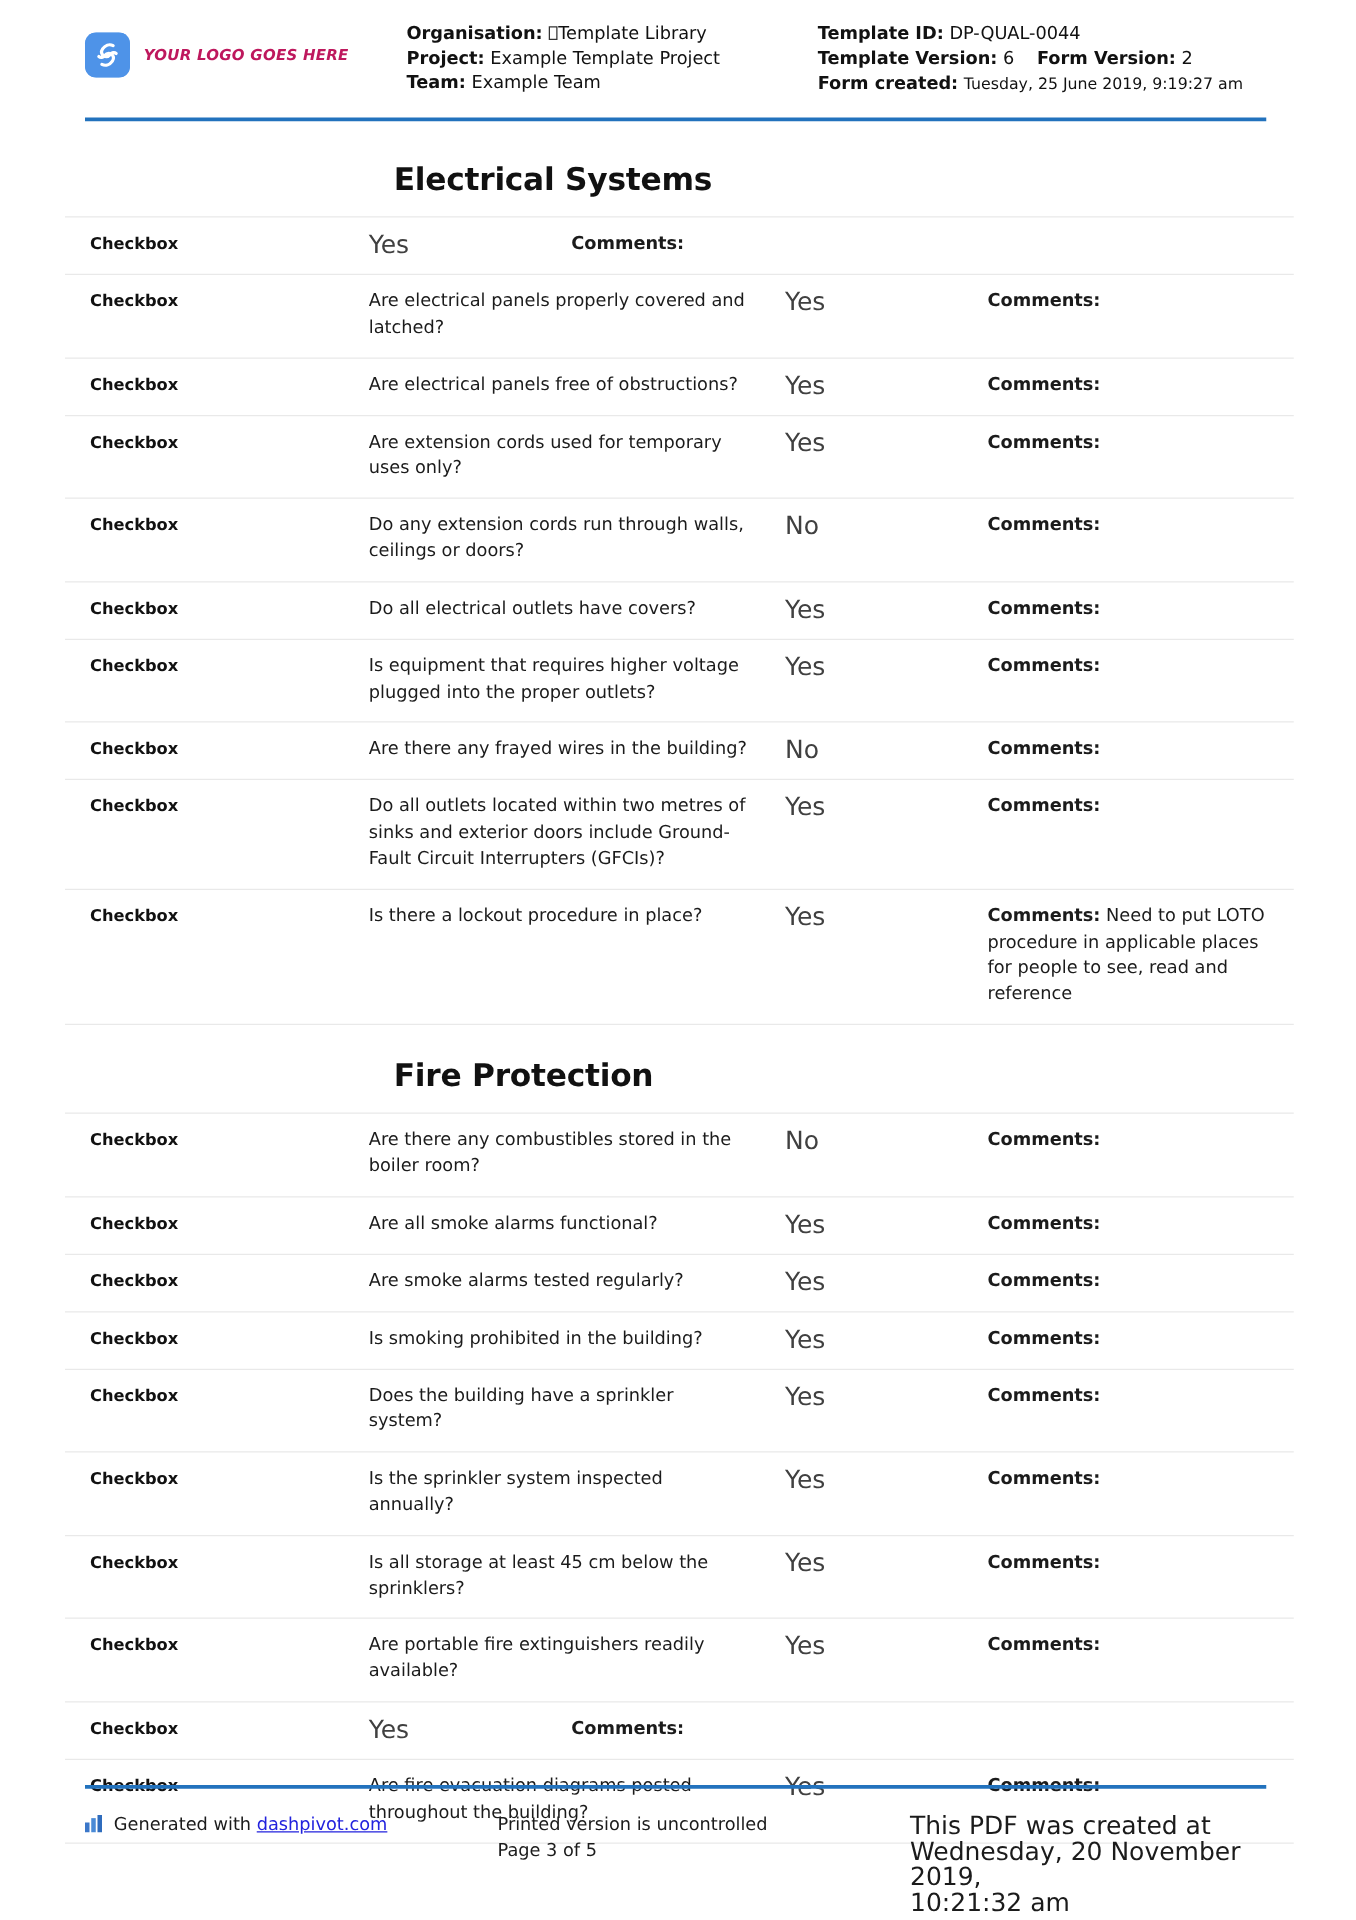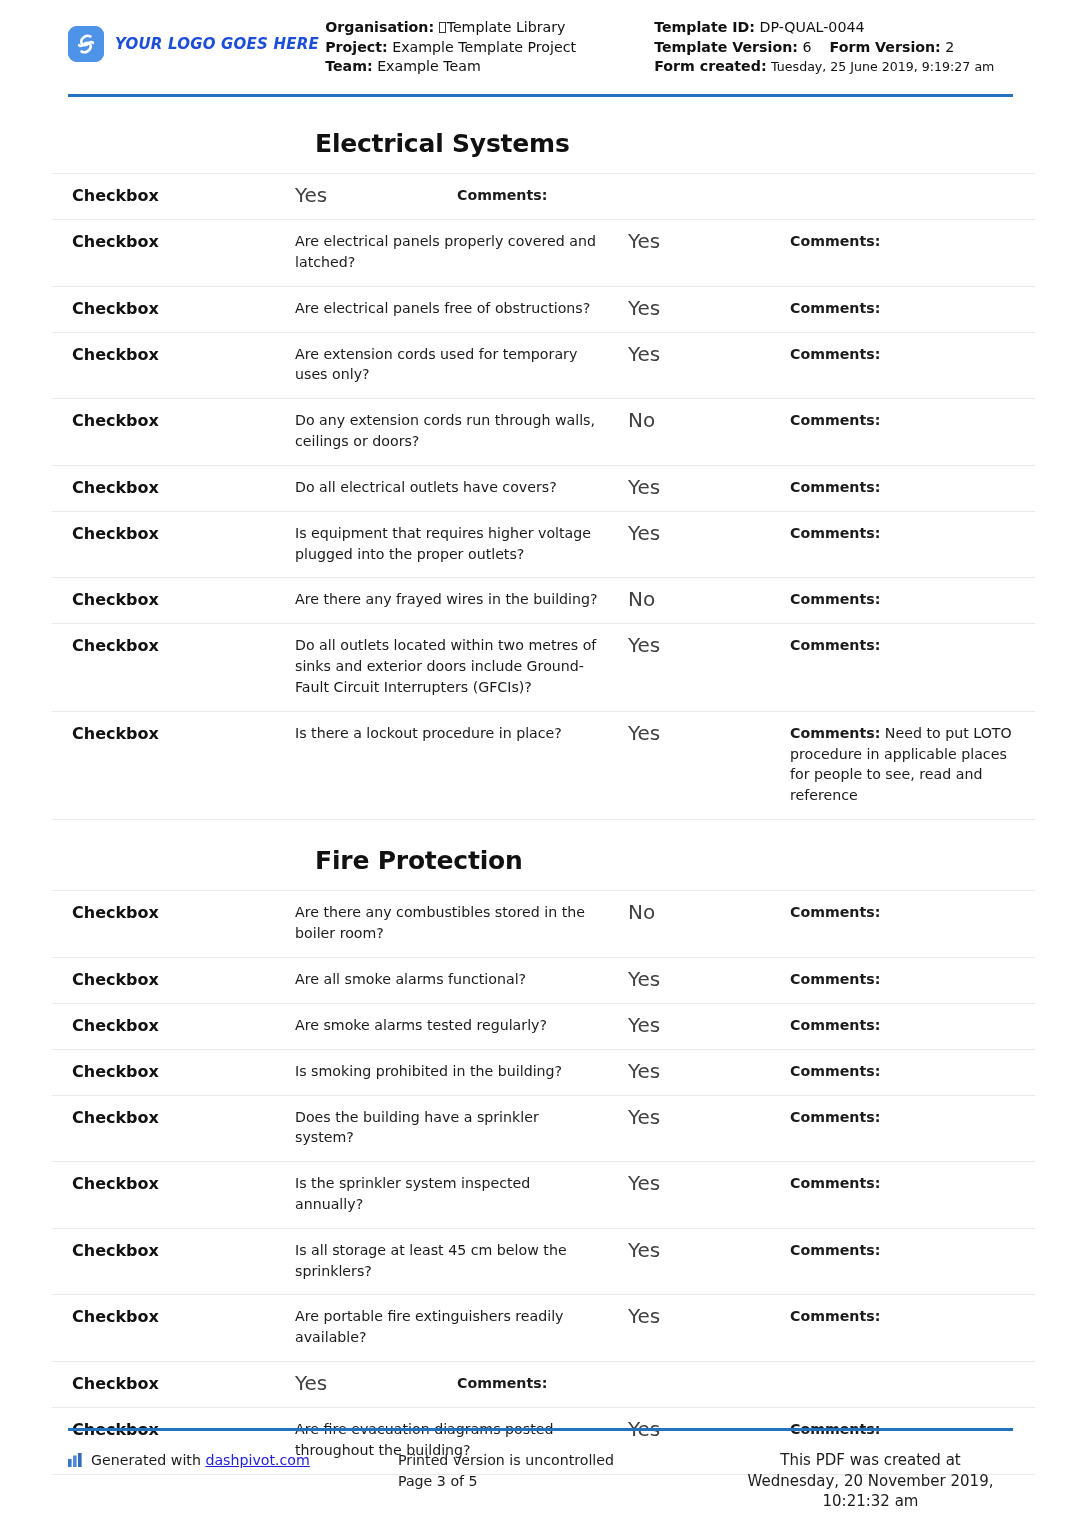--- a/index.html
+++ b/index.html
@@ -39,25 +39,25 @@
   .logo-mark {
     width: 36px; height: 36px;
     border-radius: 9px;
     background: #4e93e8;
     flex: 0 0 auto;
     position: relative;
   }
   .logo-mark svg { display: block; }
   .logo-text {
     margin-left: 11px;
-    font-size: 15px;
+    font-size: 12px;
     font-style: italic;
     font-weight: bold;
     letter-spacing: 0.2px;
-    color: #1d4ed8;
+    color: #be185d;
     white-space: nowrap;
   }
   .meta-col {
     font-size: 14.2px;
     line-height: 19.6px;
     color: #111;
   }
   .meta-col.left { width: 330px; }
   .meta-col.right { width: 360px; }
   .meta-col .lbl { font-weight: bold; }
@@ -99,21 +99,21 @@
     width: 983px;
     margin-left: 52px;
     border-top: 1px solid #e9e9e9;
     padding: 11px 0 13px 0;
     align-items: flex-start;
   }
   .row.last { border-bottom: 1px solid #e9e9e9; }
   .c-type {
     width: 243px;
     padding-left: 20px;
-    font-size: 16px;
+    font-size: 13px;
     font-weight: bold;
     color: #111;
     line-height: 21px;
   }
   .c-question {
     width: 333px;
     padding-right: 28px;
     font-size: 14.2px;
     line-height: 20.8px;
     color: #1b1b1b;
@@ -160,24 +160,23 @@
     text-decoration: underline;
   }
   .f-col2 {
     width: 330px;
     font-size: 14.2px;
     line-height: 20.5px;
     color: #1b1b1b;
   }
   .f-col3 {
     width: 285px;
-    font-size: 15px;
+    font-size: 20px;
     line-height: 20.5px;
     color: #1b1b1b;
-    text-align: center;
   }
 </style>
 </head>
 <body>
 
 <div class="page-header">
   <div class="header-inner">
 
     <div class="logo-block">
       <div class="logo-mark">

